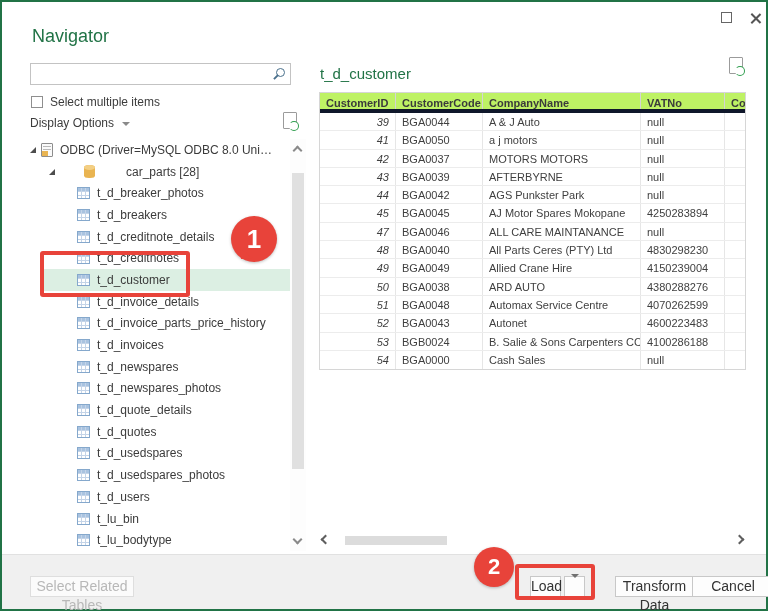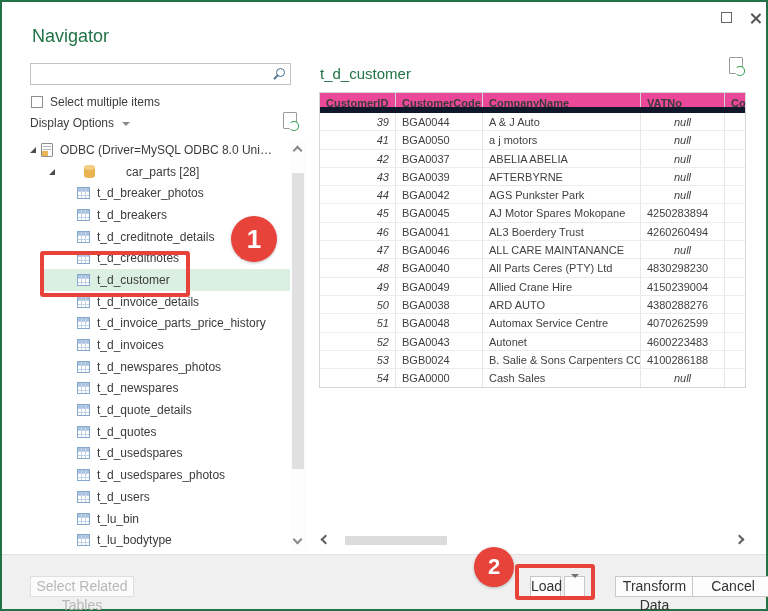--- a/index.html
+++ b/index.html
@@ -104,30 +104,30 @@
   .chev { position:absolute; width:7px; height:7px; border-style:solid; border-width:2px 2px 0 0; border-color:#8a8a8a; }
   .chev-up   { left:4px; top:8px;    transform:rotate(-45deg); }
   .chev-down { left:4px; bottom:8px; transform:rotate(135deg); }
 
   
   .preview-title { position:absolute; left:318px; top:63px; font-size:15px; color:#217346; }
 
   .grid { position:absolute; left:317px; top:90px; width:427px; border:1px solid #d6d6d6; background:#fff; }
   .g-row { display:flex; height:18.3px; border-bottom:1px solid #ececec; }
   .g-row:last-child { border-bottom:none; }
-  .g-head { display:flex; height:20px; background:#ec4899; border-bottom:6px solid #0f172a;justify-content:flex-end; }
+  .g-head { display:flex; height:20px; background:#bef264; border-bottom:4px solid #0f172a;justify-content:flex-end; }
   .g-cell {
     font-size:11px; color:#3f3f3f; padding:0 6px; line-height:18.3px;
     border-right:1px solid #e6e6e6; overflow:hidden; white-space:nowrap; flex:none;
   }
   .g-head .g-cell { font-weight:bold; line-height:20px; border-right:1px solid #d4d4d4; color:#3b3b3b; }
   .c0 { width:76px; } .c1 { width:87px; } .c2 { width:158px; } .c3 { width:84px; }
   .c4 { width:20px; border-right:none !important; }
   .num  { text-align:right; font-style:italic; }
-  .nullv{ text-align:center; font-style:italic; }
+  .nullv{ text-align:left; }
 
   
   .h-scroll { position:absolute; left:317px; top:531px; width:427px; height:14px; }
   .h-thumb { position:absolute; left:26px; top:3px; width:102px; height:9px; background:#dcdcdc; }
   .chev-left  { left:3px;  top:3px; border-color:#5f5f5f; transform:rotate(-135deg); }
   .chev-right { right:3px; top:3px; border-color:#5f5f5f; transform:rotate(45deg); }
 
   
   .footer {
     position:absolute; left:0; bottom:0; width:764px; height:55px;
@@ -234,26 +234,26 @@
         <span class="lbl">t_d_invoice_parts_price_history</span>
       </div>
       <div class="tree-row lvl2">
         <span class="no-twisty"></span>
         <span class="ic table-icon"></span>
         <span class="lbl">t_d_invoices</span>
       </div>
       <div class="tree-row lvl2">
         <span class="no-twisty"></span>
         <span class="ic table-icon"></span>
+        <span class="lbl">t_d_newspares</span>
+      </div>
+      <div class="tree-row lvl2">
+        <span class="no-twisty"></span>
+        <span class="ic table-icon"></span>
         <span class="lbl">t_d_newspares_photos</span>
-      </div>
-      <div class="tree-row lvl2">
-        <span class="no-twisty"></span>
-        <span class="ic table-icon"></span>
-        <span class="lbl">t_d_newspares</span>
       </div>
       <div class="tree-row lvl2">
         <span class="no-twisty"></span>
         <span class="ic table-icon"></span>
         <span class="lbl">t_d_quote_details</span>
       </div>
       <div class="tree-row lvl2">
         <span class="no-twisty"></span>
         <span class="ic table-icon"></span>
         <span class="lbl">t_d_quotes</span>
@@ -313,21 +313,21 @@
         <div class="g-row">
           <div class="g-cell c0 num">41</div>
           <div class="g-cell c1">BGA0050</div>
           <div class="g-cell c2">a j motors</div>
           <div class="g-cell c3 nullv">null</div>
           <div class="g-cell c4"></div>
         </div>
         <div class="g-row">
           <div class="g-cell c0 num">42</div>
           <div class="g-cell c1">BGA0037</div>
-          <div class="g-cell c2">ABELIA ABELIA</div>
+          <div class="g-cell c2">MOTORS MOTORS</div>
           <div class="g-cell c3 nullv">null</div>
           <div class="g-cell c4"></div>
         </div>
         <div class="g-row">
           <div class="g-cell c0 num">43</div>
           <div class="g-cell c1">BGA0039</div>
           <div class="g-cell c2">AFTERBYRNE</div>
           <div class="g-cell c3 nullv">null</div>
           <div class="g-cell c4"></div>
         </div>
@@ -336,27 +336,20 @@
           <div class="g-cell c1">BGA0042</div>
           <div class="g-cell c2">AGS Punkster Park</div>
           <div class="g-cell c3 nullv">null</div>
           <div class="g-cell c4"></div>
         </div>
         <div class="g-row">
           <div class="g-cell c0 num">45</div>
           <div class="g-cell c1">BGA0045</div>
           <div class="g-cell c2">AJ Motor Spares Mokopane</div>
           <div class="g-cell c3">4250283894</div>
-          <div class="g-cell c4"></div>
-        </div>
-        <div class="g-row">
-          <div class="g-cell c0 num">46</div>
-          <div class="g-cell c1">BGA0041</div>
-          <div class="g-cell c2">AL3 Boerdery Trust</div>
-          <div class="g-cell c3">4260260494</div>
           <div class="g-cell c4"></div>
         </div>
         <div class="g-row">
           <div class="g-cell c0 num">47</div>
           <div class="g-cell c1">BGA0046</div>
           <div class="g-cell c2">ALL CARE MAINTANANCE</div>
           <div class="g-cell c3 nullv">null</div>
           <div class="g-cell c4"></div>
         </div>
         <div class="g-row">

